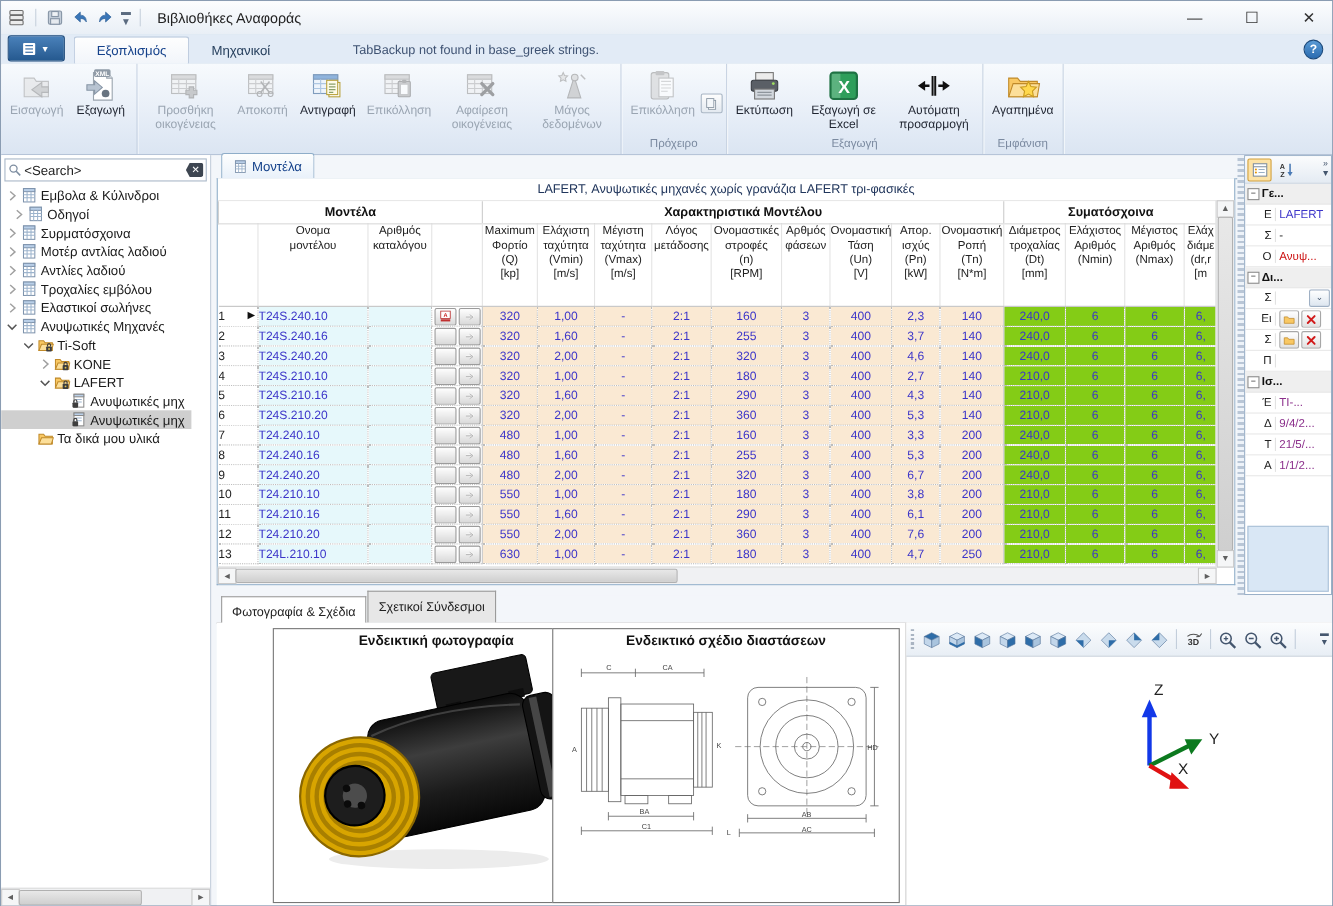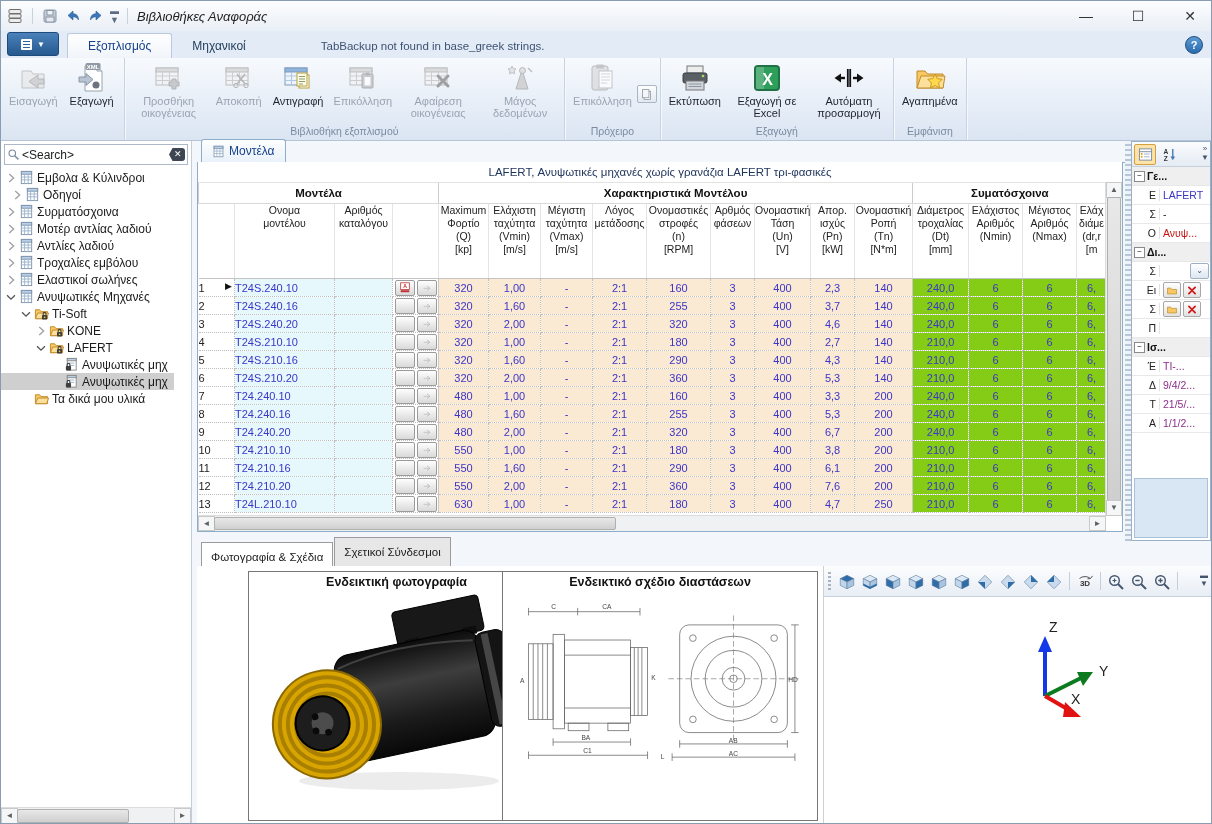--- a/index.html
+++ b/index.html
@@ -4,21 +4,21 @@
 <style>
   html,body{margin:0;padding:0;background:#d7dde6;}
   #app{position:relative;width:1212px;height:824px;background:#f3f6fa;font-family:"Liberation Sans",sans-serif;overflow:hidden;border:1px solid #8a9cb2;box-sizing:border-box;}
   
   #titlebar{position:absolute;left:0;top:0;right:0;height:30px;background:linear-gradient(#fcfdfe,#e9eff6);border-bottom:1px solid #ccd6e2;display:flex;align-items:center;}
   .qat{display:flex;align-items:center;gap:5px;padding-left:5px;}
   .qicon{width:18px;height:18px;display:inline-flex;align-items:center;justify-content:center;}
   .qicon svg{width:16px;height:16px;}
   .qsep{width:1px;height:16px;background:#c8d2dd;margin:0 3px;}
   .qdrop{font-size:9px;color:#5b6b80;line-height:1;}
-  #win-title{font-size:13px;color:#222;margin-left:6px;font-style:italic;}
+  #win-title{font-size:13px;color:#222;margin-left:12px;}
   .winbtns{position:absolute;right:8px;top:0;height:30px;display:flex;align-items:center;gap:26px;}
   .wbtn{font-size:14px;color:#333;width:26px;text-align:center;cursor:default;}
   
   #tabrow{position:absolute;left:0;top:30px;right:0;height:27px;background:#e2ebf6;border-bottom:1px solid #c2cfe0;display:flex;align-items:flex-end;}
   .appbtn{width:50px;height:22px;margin:0 8px 2px 6px;background:linear-gradient(#4a81ba,#25598f);border:1px solid #1d4a7b;border-radius:3px;display:flex;align-items:center;justify-content:center;gap:5px;}
   .appbtn .lst{width:11px;height:11px;background:#fff;border-radius:1px;position:relative;}
   .appbtn .lst:before{content:"";position:absolute;left:2px;right:2px;top:2px;height:1.5px;background:#2d64a0;box-shadow:0 3px 0 #2d64a0,0 6px 0 #2d64a0;}
   .appbtn .dv{color:#fff;font-size:8px;}
   .rtab{padding:5px 20px 5px;font-size:12px;color:#27405e;}
   .rtab.active{background:linear-gradient(#fefefe,#f1f5fa);border:1px solid #bccadd;border-bottom:none;border-radius:3px 3px 0 0;color:#15428b;}
@@ -270,21 +270,20 @@
                 <svg viewBox="0 0 32 32">
                   <path d="M12 27 L17 11 h2 L24 27z" fill="#bcbcbc" stroke="#8f8f8f"></path>
                   <circle cx="18.5" cy="8.5" r="3" fill="#d2d2d2" stroke="#8f8f8f"></circle>
                   <path d="M8 4 l1.2 2.6 2.8 .4 -2 2 .5 2.8 -2.5 -1.3 -2.5 1.3 .5 -2.8 -2 -2 2.8 -.4z" fill="#dcdcdc" stroke="#9a9a9a"></path>
                   <path d="M24 6 l4 4" stroke="#9a9a9a" stroke-width="1.4"></path>
                 </svg>
               </span>
               <span class="rlabel">Μάγος δεδομένων</span>
             </div>
           </div>
-          <div class="glabel">Βιβλιοθήκη εξοπλισμού</div>
         </div>
         <div class="rgroup">
           <div class="rbtns">
             <div class="rbtn disabled">
               <span class="ric">
                 <svg viewBox="0 0 32 32">
                   <rect x="6" y="4" width="16" height="24" rx="2" fill="#ccd4dd" stroke="#8b97a4"></rect>
                   <rect x="10" y="2.5" width="8" height="4" rx="1" fill="#9aa5b1"></rect>
                   <rect x="13" y="9" width="13" height="17" fill="#fff" stroke="#9aa5b1"></rect>
                   <path d="M15 12 h9 M15 15 h9 M15 18 h9 M15 21 h6" stroke="#b8c2cc"></path>

